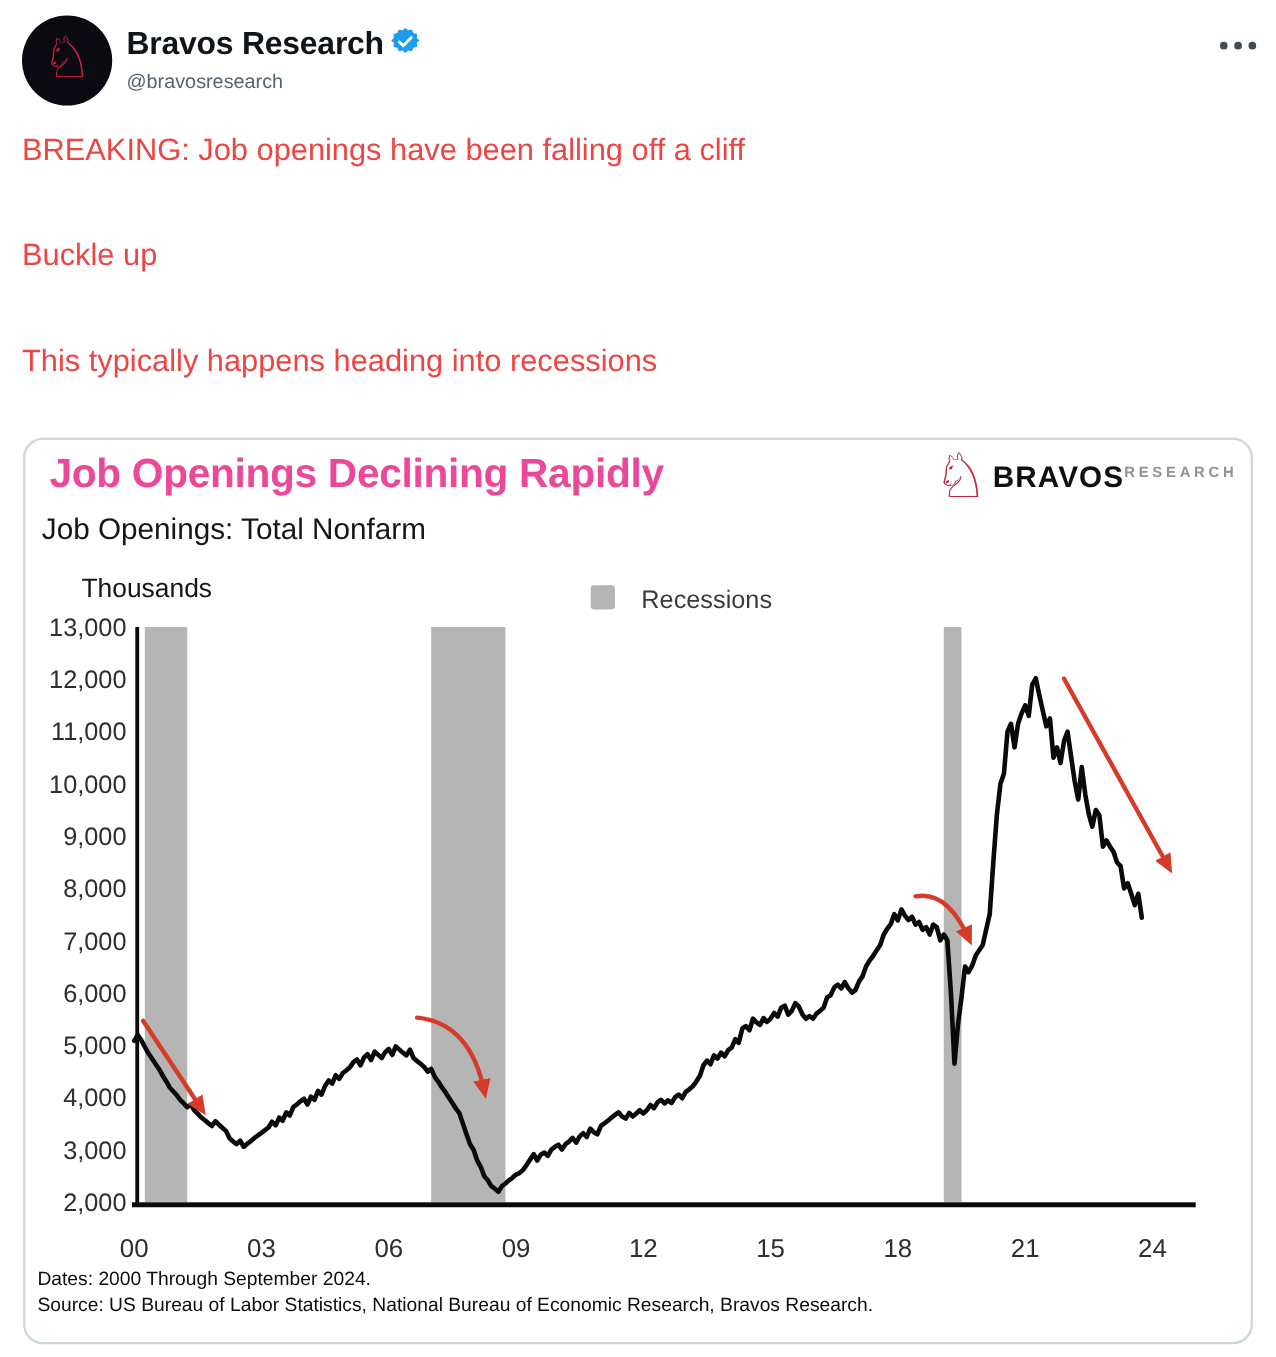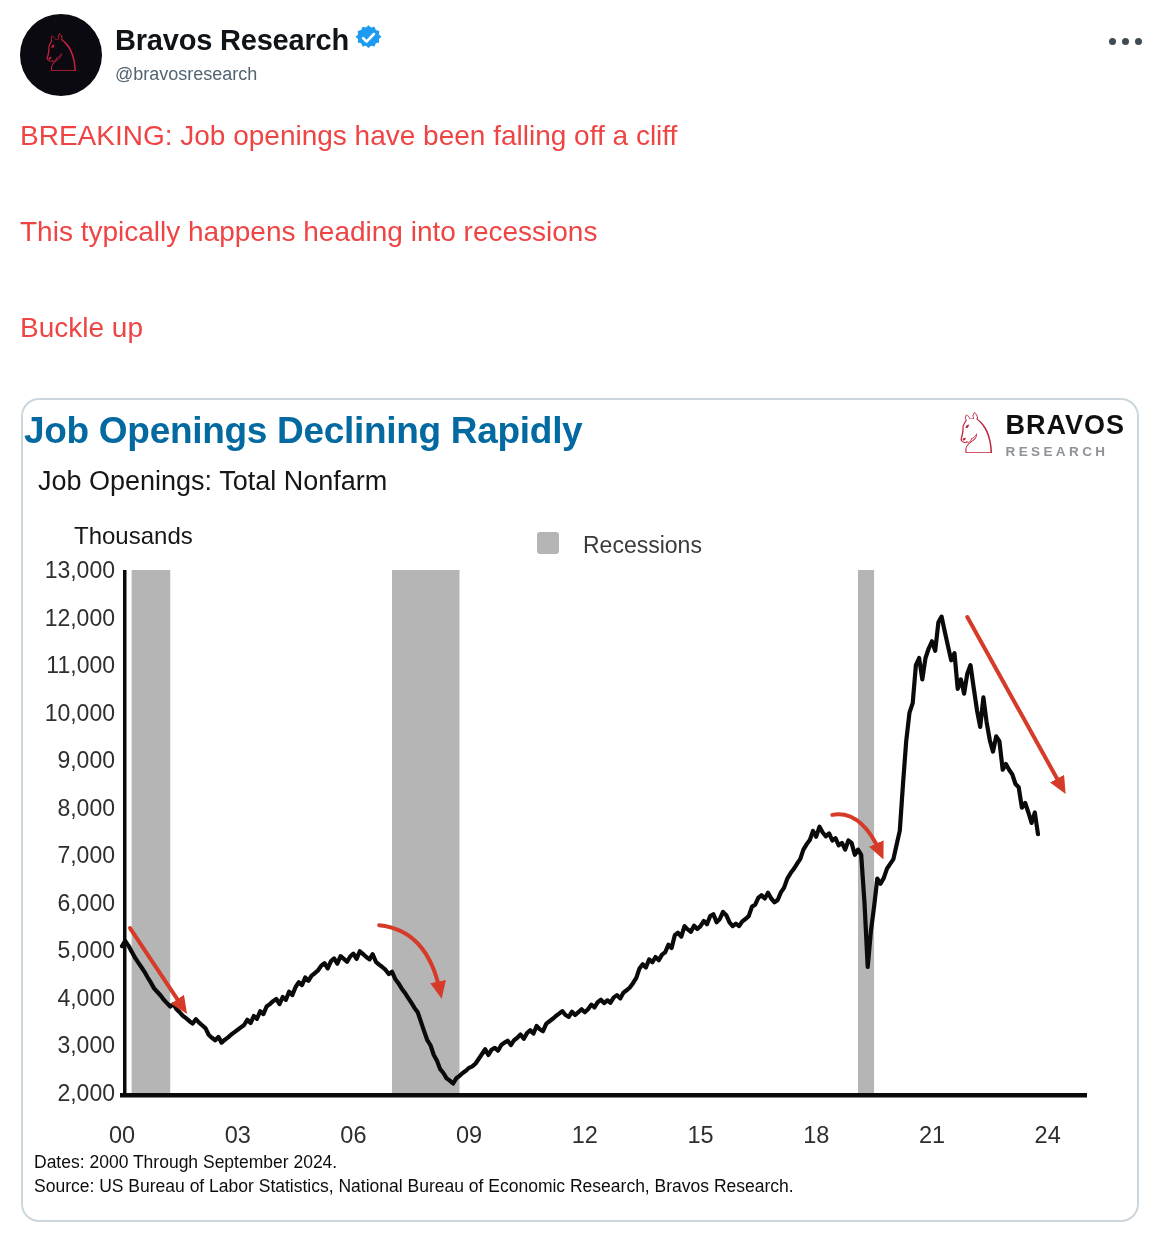--- a/index.html
+++ b/index.html
@@ -15,25 +15,25 @@
   .handle{position:absolute;left:95px;top:50px;font-size:18px;color:#536471;cursor:pointer;}
   .menu-dots{position:absolute;right:-8px;top:18px;display:flex;gap:6px;padding:6px;cursor:pointer;}
   .menu-dots i{width:7px;height:7px;border-radius:50%;background:#3e4c56;display:block;}
 
   
   .tweet-body{position:absolute;left:20px;top:118px;right:20px;}
   .tweet-body p{margin:0 0 60px 0;font-size:28px;line-height:36px;font-weight:400;color:#ef4444;}
 
   
   .chart-card{position:absolute;left:21px;top:398px;width:1114px;height:820px;background:#ffffff;border:2px solid #ccd7dd;border-radius:18px;overflow:hidden;cursor:pointer;}
-  .chart-title{position:absolute;left:1px;top:10px;font-size:37px;font-weight:600;letter-spacing:-0.3px;color:#0369a1;}
+  .chart-title{position:absolute;left:22px;top:10px;font-size:37px;font-weight:600;letter-spacing:-0.3px;color:#ec4899;}
   .chart-subtitle{position:absolute;left:15px;top:66px;font-size:27px;font-weight:400;color:#161616;}
   .brand{position:absolute;right:12px;top:6px;display:flex;align-items:center;}
   .brand .knight{font-family:"DejaVu Sans",sans-serif;font-size:56px;line-height:1;color:#c2243c;margin-right:4px;}
-  .brand-text{display:flex;flex-direction:column;align-items:flex-start;text-align:center;}
+  .brand-text{display:flex;flex-direction:row;align-items:flex-start;text-align:center;}
   .brand-name{font-size:27px;font-weight:800;letter-spacing:1px;color:#101010;}
   .brand-sub{font-size:13.5px;font-weight:600;letter-spacing:3.4px;color:#8f9296;margin-top:3px;}
   .unit-label{position:absolute;left:51px;top:122px;font-size:24px;color:#161616;}
   .legend{position:absolute;left:514px;top:132px;display:flex;align-items:flex-start;gap:22px;}
   .legend-swatch{width:22px;height:22px;border-radius:3px;background:#b5b5b5;}
   .legend-label{font-size:23px;color:#3a3a3a;margin-left:2px;}
   .chart-svg{position:absolute;left:0;top:0;width:1114px;height:818px;}
   .footnote{position:absolute;left:11px;font-size:17.5px;color:#0d0d0d;}
   .footnote.l1{top:752px;}
   .footnote.l2{top:776px;}
@@ -55,22 +55,22 @@
   <div class="handle">@bravosresearch</div>
   <div class="menu-dots">
       <i></i>
       <i></i>
       <i></i>
     </div>
 </div>
 
 <div class="tweet-body">
   <p>BREAKING: Job openings have been falling off a cliff</p>
+  <p>Buckle up</p>
   <p>This typically happens heading into recessions</p>
-  <p>Buckle up</p>
 </div>
 
 <figure class="chart-card" style="margin:0">
   <svg class="chart-svg" id="chart-svg" viewBox="0 0 1114 818">
       <defs>
         <marker id="ah" markerWidth="4.6" markerHeight="4" refX="2.6" refY="2" orient="auto">
           <path d="M0,0 L4.4,2 L0,4 Z" fill="#d63a28"></path>
         </marker>
       </defs>
       <rect x="108.6423" y="170" width="38.569199999999995" height="523" fill="#b5b5b5"></rect>

